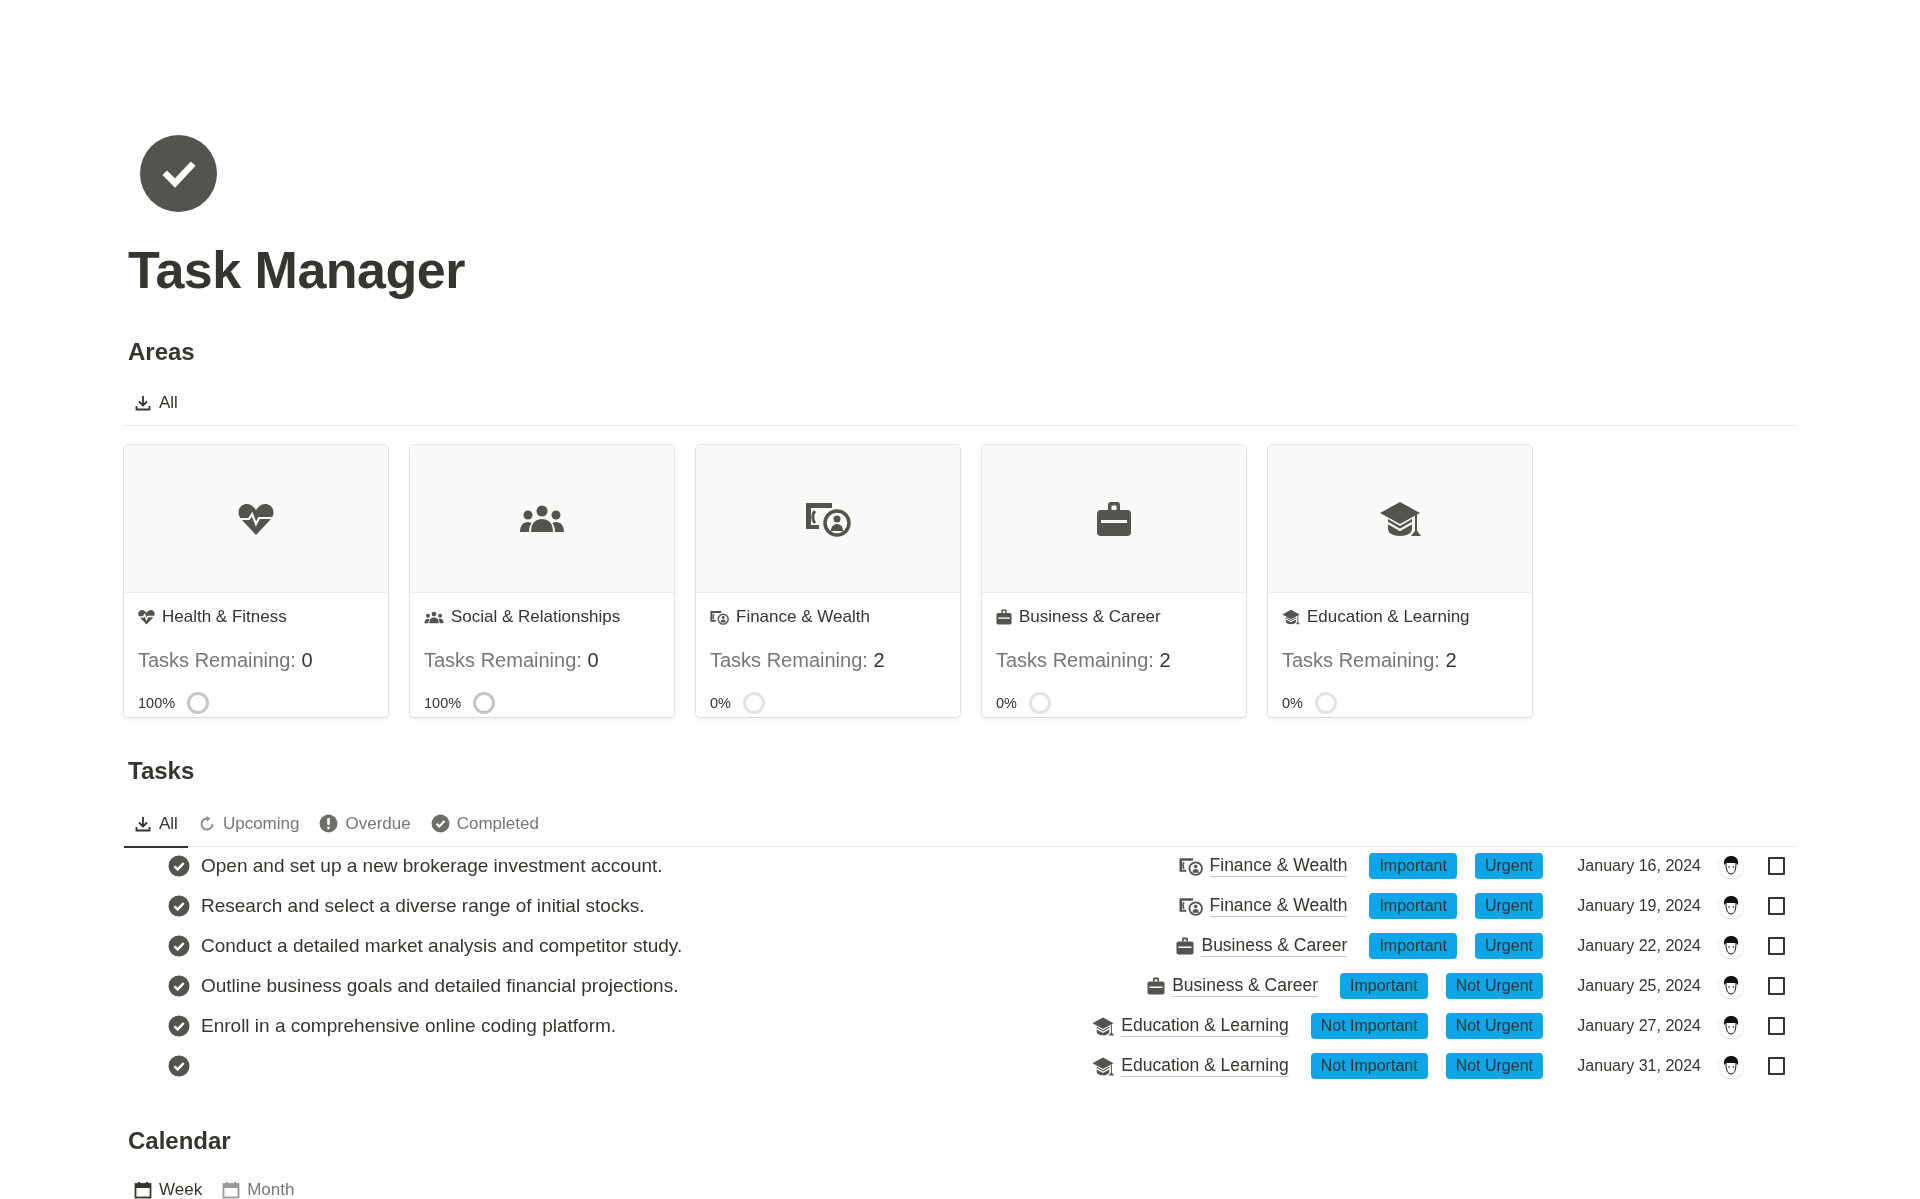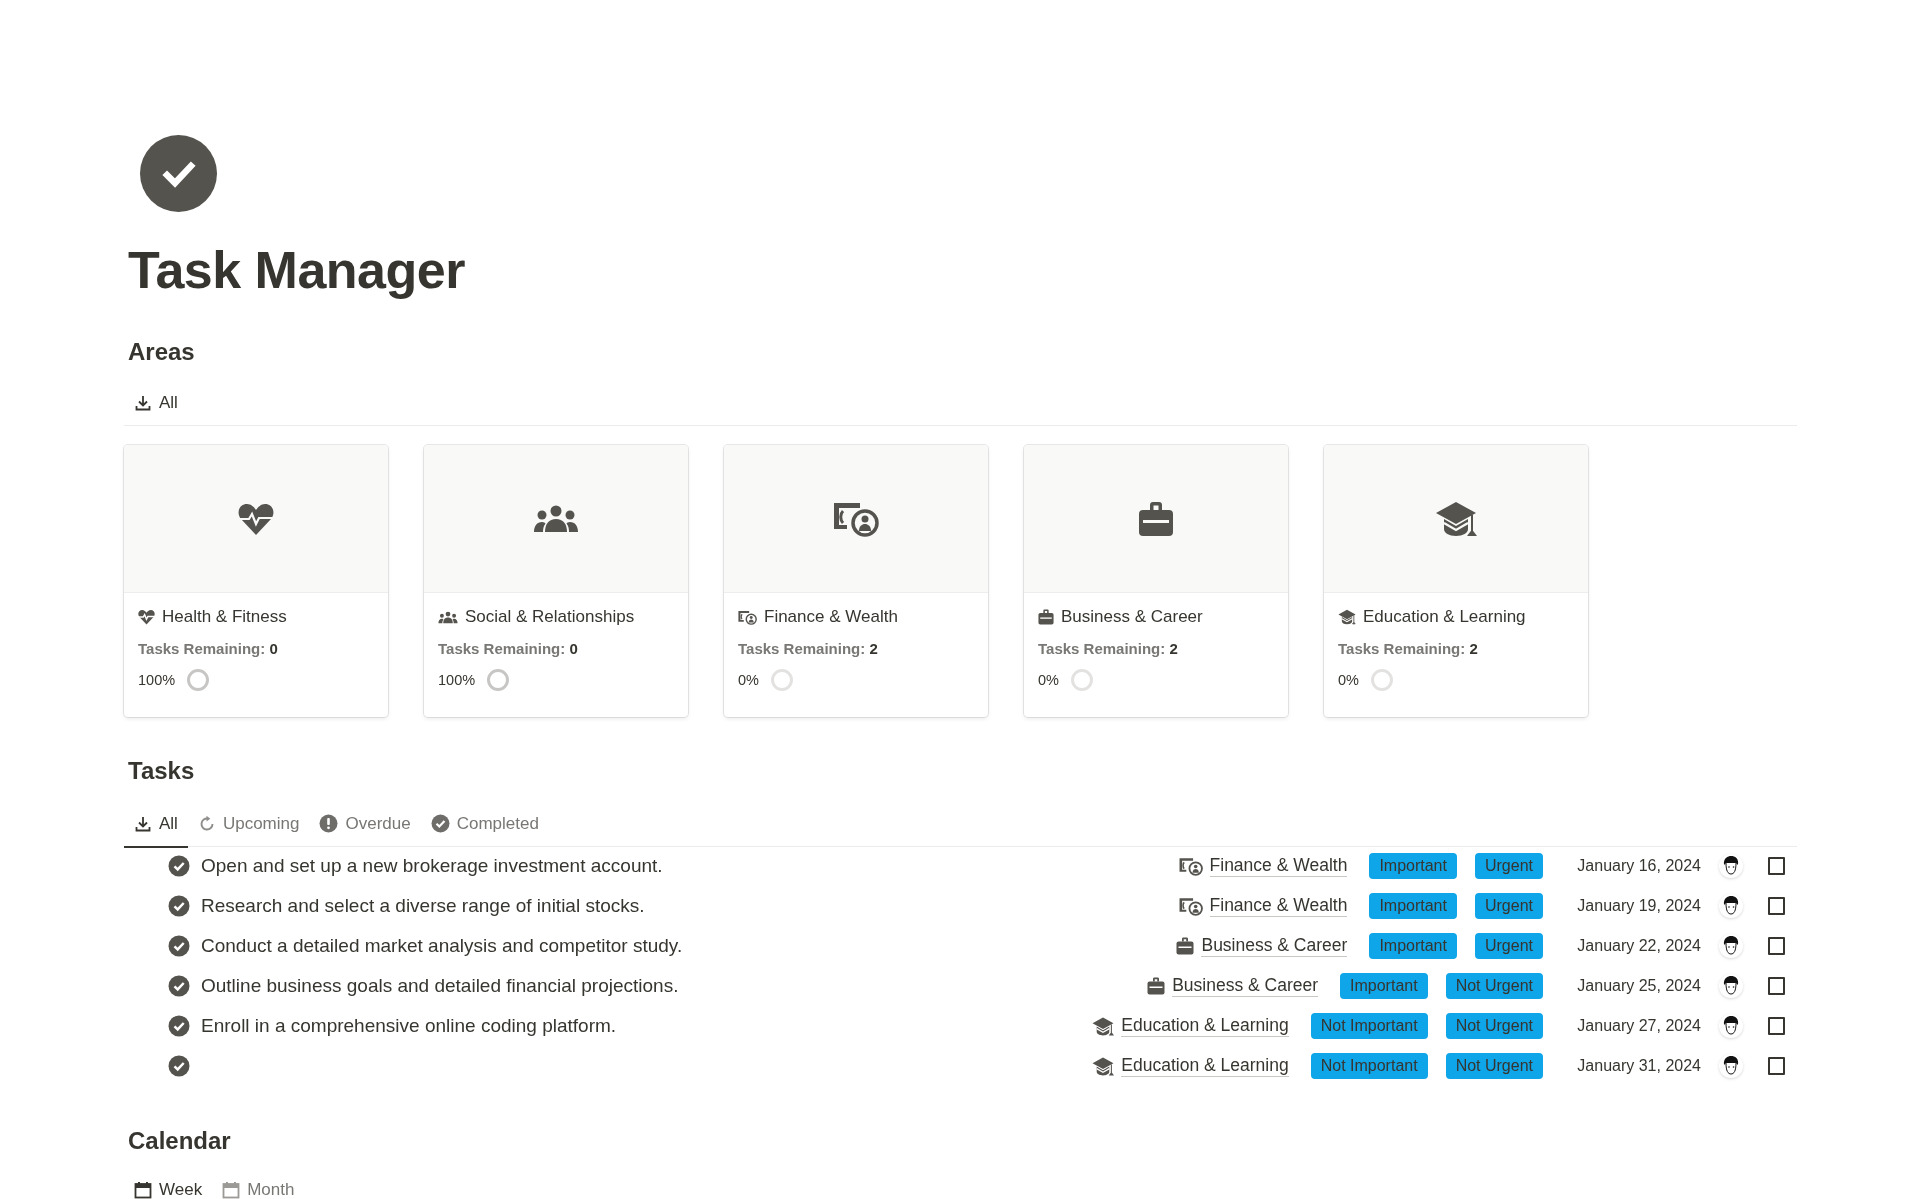--- a/index.html
+++ b/index.html
@@ -12,28 +12,28 @@
   .page-title { position: absolute; left: 4px; top: 242px; font-size: 52px; font-weight: 700; color: #37352f; letter-spacing: -0.5px; line-height: 1.1; }
 
   .section-title { position: absolute; left: 4px; font-size: 24px; font-weight: 700; color: #37352f; line-height: 1.2; }
 
   .tabs { position: absolute; left: 0; width: 1673px; height: 46px; border-bottom: 1px solid #ebebea; display: flex; align-items: center; }
   .tab { display: flex; align-items: center; gap: 7px; padding: 0 10px; height: 46px; font-size: 17px; color: #787774; position: relative; cursor: pointer; }
   .tab.active { color: #37352f; }
   .tab.active::after { content: ""; position: absolute; left: 0; right: 0; bottom: -1px; height: 2px; background: #37352f; }
   .tab svg { flex: none; }
 
-  .cards { position: absolute; left: 0; top: 445px; display: flex; gap: 36px; }
+  .cards { position: absolute; left: 0; top: 445px; display: flex; gap: 22px; }
   .card { width: 264px; height: 272px; border-radius: 4px; box-shadow: 0 0 0 1px rgba(15,15,15,0.09), 0 2px 4px rgba(15,15,15,0.08); background: #fff; overflow: hidden; cursor: pointer; }
   .card-cover { height: 148px; background: #f9f9f8; border-bottom: 1px solid #ededec; display: flex; align-items: center; justify-content: center; }
   .card-body { padding: 12px 14px; }
   .card-title { display: flex; align-items: center; gap: 7px; font-size: 17px; color: #37352f; height: 24px; }
-  .card-remaining { margin-top: 11px; font-size: 15px; color: #787774; font-weight: bold; }
+  .card-remaining { margin-top: 20px; font-size: 20px; color: #787774; }
   .card-remaining .num { color: #37352f; }
-  .card-pct { margin-top: 12px; display: flex; align-items: center; gap: 12px; font-size: 14.5px; color: #37352f; }
+  .card-pct { margin-top: 20px; display: flex; align-items: center; gap: 12px; font-size: 14.5px; color: #37352f; }
   .ring { width: 22px; height: 22px; border-radius: 50%; border: 3px solid #c7c6c4; }
   .ring.empty { border-color: #e3e2e0; }
 
   .task-list { position: absolute; left: 0; top: 846px; width: 1673px; }
   .task-row { height: 40px; display: flex; align-items: center; position: relative; }
   .task-check { position: absolute; left: 44px; top: 9px; width: 22px; height: 22px; }
   .task-name { position: absolute; left: 77px; font-size: 19px; color: #37352f; white-space: nowrap; }
   .task-meta { position: absolute; right: 12px; display: flex; align-items: center; height: 40px; }
   .area-link { display: flex; align-items: center; gap: 7px; font-size: 17.5px; color: #37352f; margin-right: 22px; cursor: pointer; }
   .area-link .lbl { border-bottom: 1.5px solid #c9c8c5; line-height: 1.2; }

